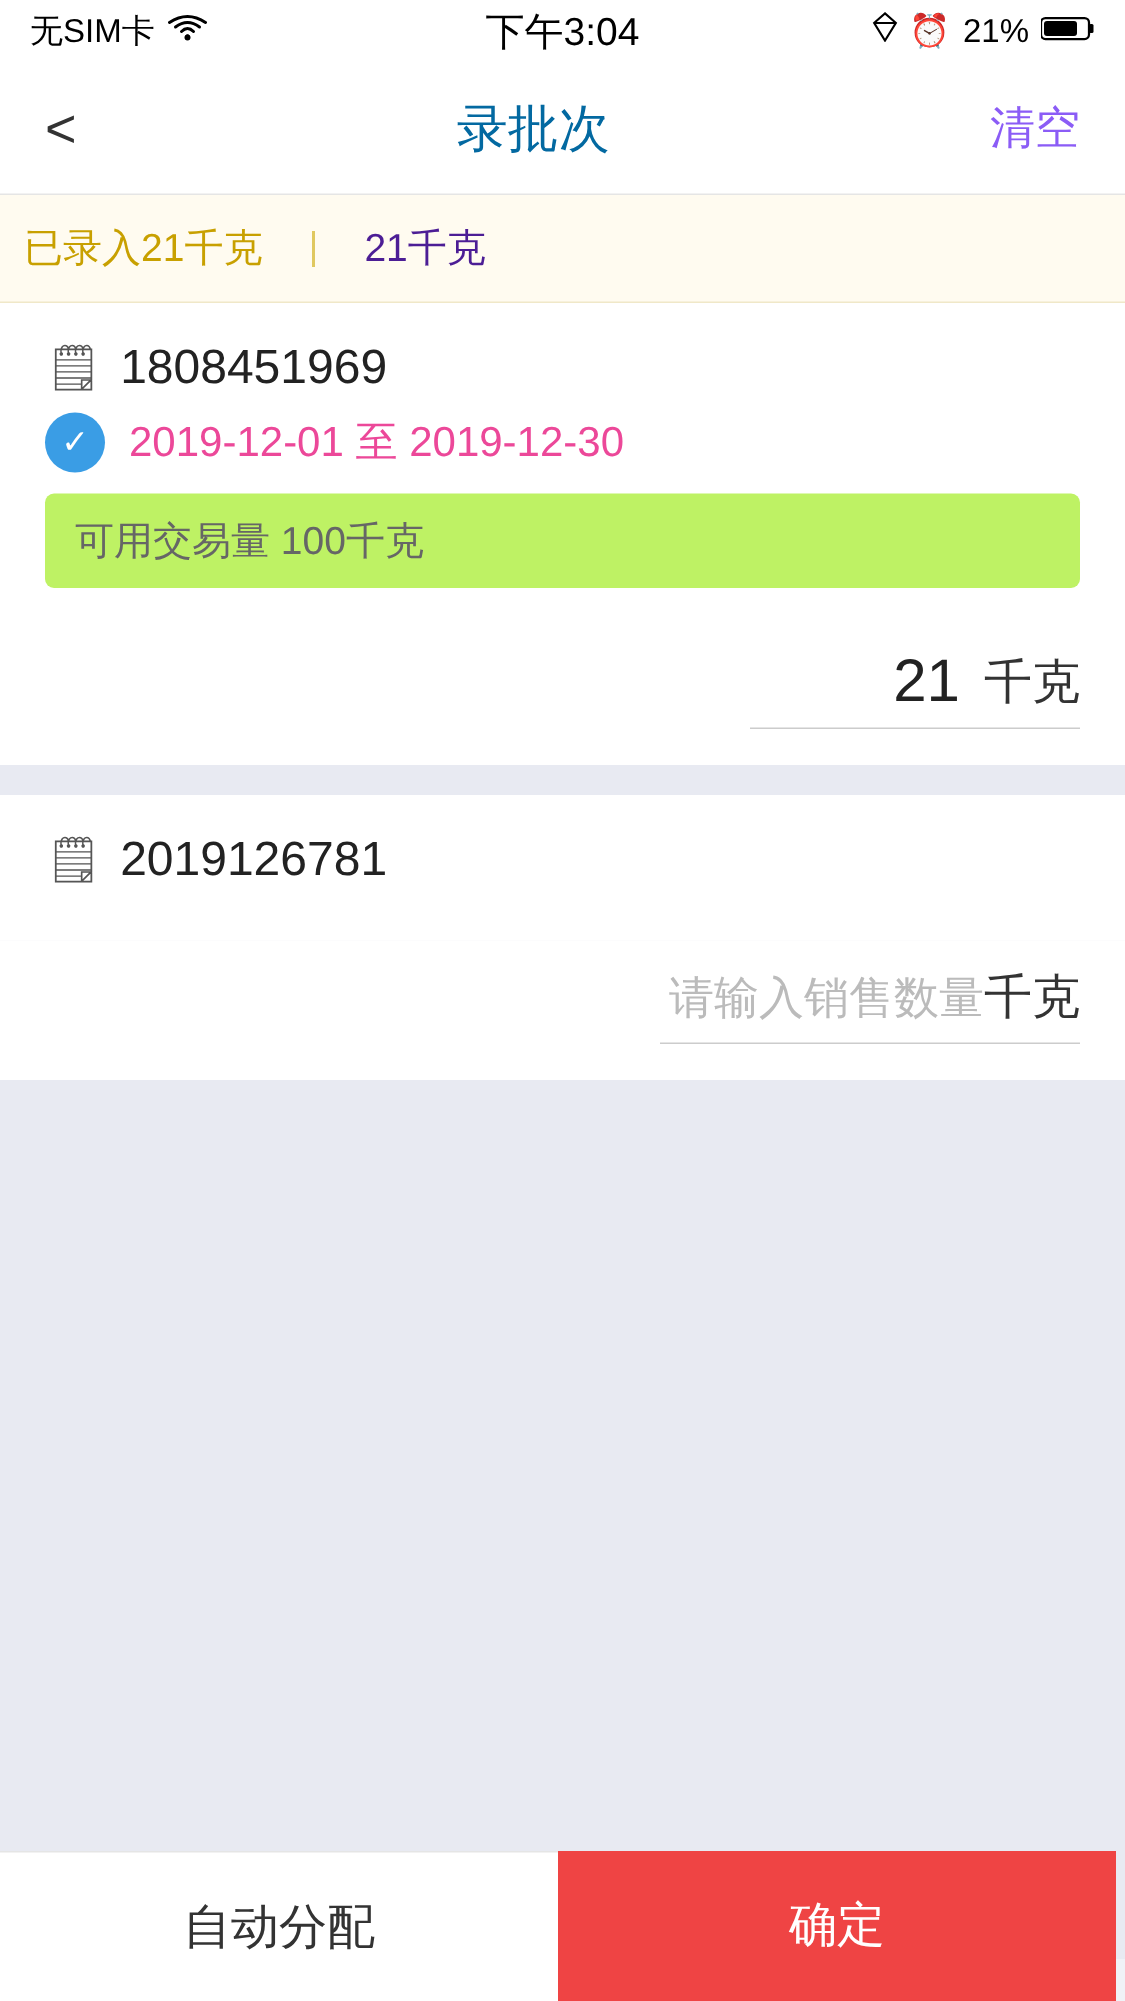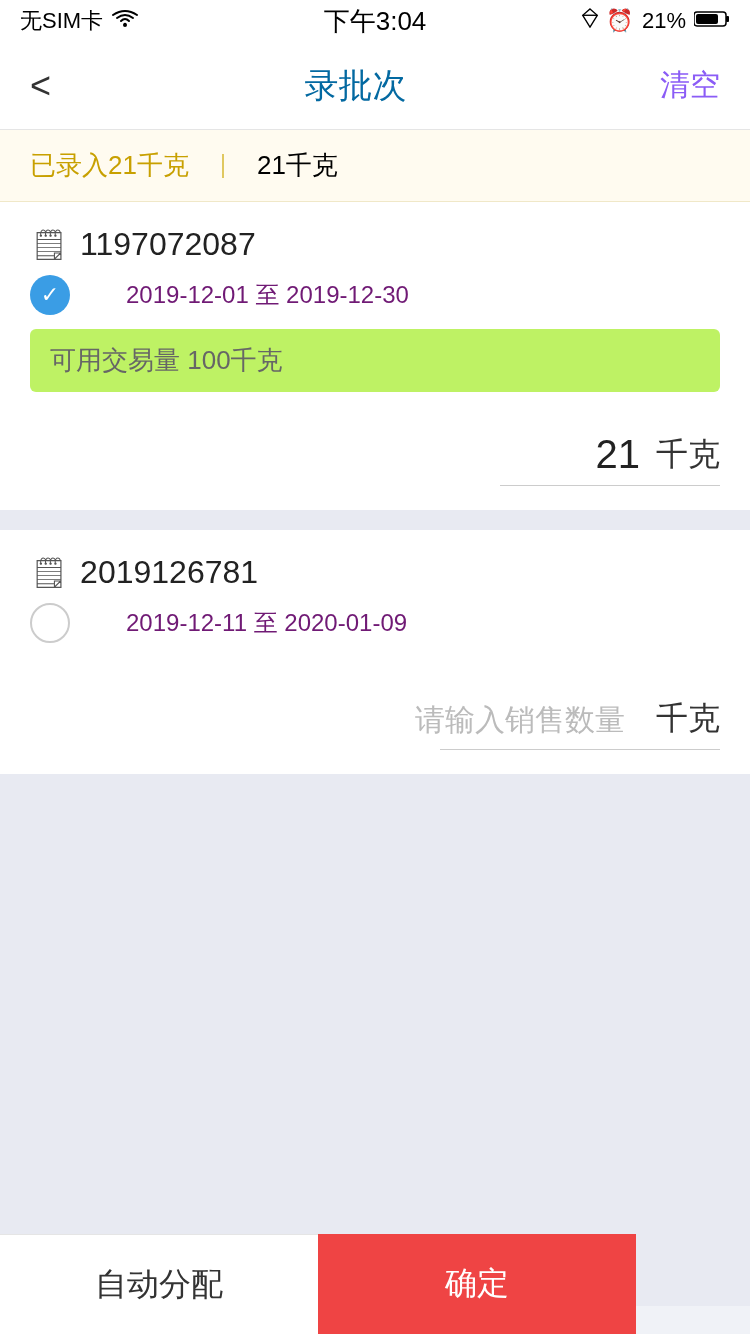--- a/index.html
+++ b/index.html
@@ -69,38 +69,38 @@
     }
     .nav-clear {
       font-size: 30px;
       color: #8b5cf6;
       cursor: pointer;
     }
 
     
     .info-banner {
       background: #fffbf0;
-      padding: 18px 30px;
+      padding: 18px 16px;
       display: flex;
       align-items: center;
       gap: 33px;
       border-bottom: 1px solid #f0e8c8;
     }
     .info-text {
       font-size: 26px;
       color: #c8a000;
     }
     .info-divider {
       width: 2px;
       height: 24px;
       background: #e0c860;
     }
     .info-amount {
       font-size: 26px;
-      color: #000000;
+      color: #4c1d95;
     }
 
     
     .batch-card {
       background: #fff;
       margin-bottom: 0;
       padding: 24px 30px;
     }
     .batch-header {
       display: flex;
@@ -138,23 +138,22 @@
     .batch-checkbox.unchecked {
       background: #fff;
       border: 2px solid #ccc;
     }
     .batch-checkbox .checkmark {
       color: #fff;
       font-size: 22px;
       line-height: 1;
     }
     .batch-date {
-      font-size: 24px;
-      color: #701a75;
-      margin-left: 40px;
+      font-size: 28px;
+      color: #ec4899;
     }
     .batch-available {
       background: #bef264;
       border-radius: 6px;
       padding: 14px 20px;
       font-size: 26px;
       color: #666;
       margin-left: 0;
     }
 
@@ -175,21 +174,21 @@
       background: #e8eaf2;
       flex: 1;
       min-height: 400px;
     }
 
     
     .bottom-bar {
       position: fixed;
       bottom: 0;
       left: 0;
-      width: 636px;
+      width: 744px;
       height: 100px;
       display: flex;
     }
     .btn-auto {
       flex: 1;
       background: #fff;
       border: none;
       font-size: 32px;
       color: #333;
       cursor: pointer;
@@ -262,21 +261,21 @@
   <span class="info-text">已录入21千克</span>
   <div class="info-divider"></div>
   <span class="info-amount">21千克</span>
 </div>
 
 <div class="content-wrapper">
 
   <div class="batch-card">
     <div class="batch-header">
       <span class="batch-icon">🗒</span>
-      <span class="batch-id">1197072087</span>
+      <span class="batch-id">1808451969</span>
     </div>
     <div class="batch-date-row">
       <div class="batch-checkbox checked">
         <span class="checkmark">✓</span>
       </div>
       <span class="batch-date">2019-12-01 至 2019-12-30</span>
     </div>
     <div class="batch-available">可用交易量 100千克</div>
   </div>
 
@@ -288,29 +287,24 @@
     <div style="width:220px; height:1px; background:#ccc; margin-top:8px;"></div>
   </div>
 
   <div class="section-divider"></div>
 
   <div class="batch-card">
     <div class="batch-header">
       <span class="batch-icon">🗒</span>
       <span class="batch-id">2019126781</span>
     </div>
-    <div class="batch-date-row">
-      <div class="batch-checkbox unchecked">
-      </div>
-      <span class="batch-date">2019-12-11 至 2020-01-09</span>
-    </div>
   </div>
 
   <div style="background:#fff; padding: 16px 30px 24px 30px; display:flex; flex-direction:column; align-items:flex-end;">
-    <div style="display:flex; align-items:flex-end; gap:31px; justify-content:flex-end;">
+    <div style="display:flex; align-items:center; gap:0; justify-content:flex-end;">
       <span class="input-placeholder">请输入销售数量</span>
       <span style="font-size:32px; color:#333;">千克</span>
     </div>
     <div style="width:280px; height:1px; background:#ccc; margin-top:8px;"></div>
   </div>
 
   <div class="empty-area"></div>
 
 </div>
 

